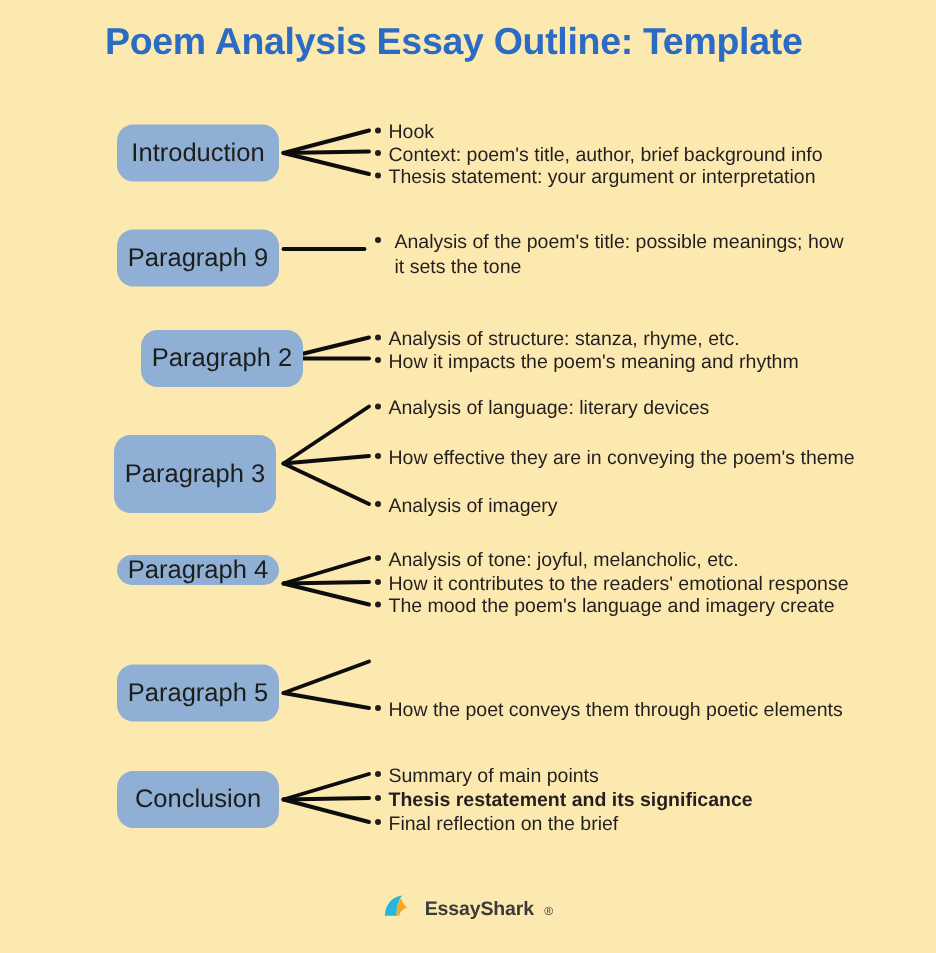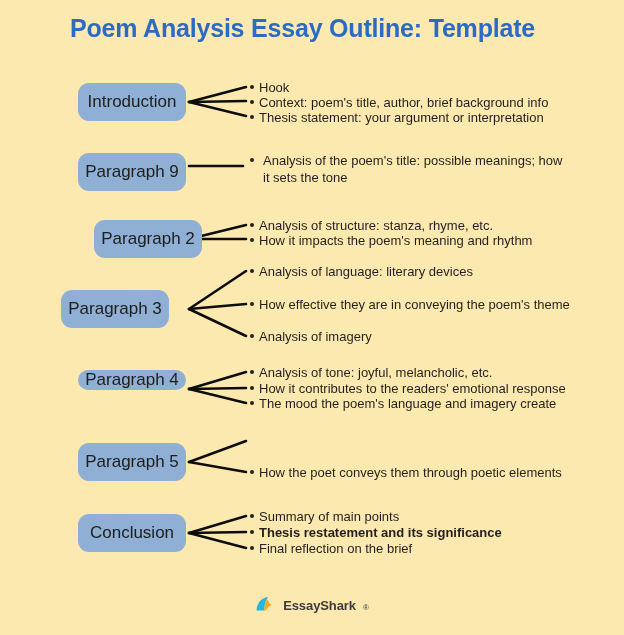--- a/index.html
+++ b/index.html
@@ -139,21 +139,21 @@
 
   <div class="node-box" style="left:78px;top:83px;width:108px;height:38px;">
     <span>Introduction</span>
   </div>
   <div class="node-box" style="left:78px;top:153px;width:108px;height:38px;">
     <span>Paragraph 9</span>
   </div>
   <div class="node-box" style="left:78px;top:220px;width:108px;height:38px;margin-left:16px;">
     <span>Paragraph 2</span>
   </div>
-  <div class="node-box" style="left:61px;top:290px;width:108px;height:38px;">
+  <div class="node-box" style="left:76px;top:290px;width:108px;height:52px;">
     <span>Paragraph 3</span>
   </div>
   <div class="node-box" style="left:78px;top:370px;width:108px;height:20px;">
     <span>Paragraph 4</span>
   </div>
   <div class="node-box" style="left:78px;top:443px;width:108px;height:38px;">
     <span>Paragraph 5</span>
   </div>
   <div class="node-box" style="left:78px;top:514px;width:108px;height:38px;">
     <span>Conclusion</span>

